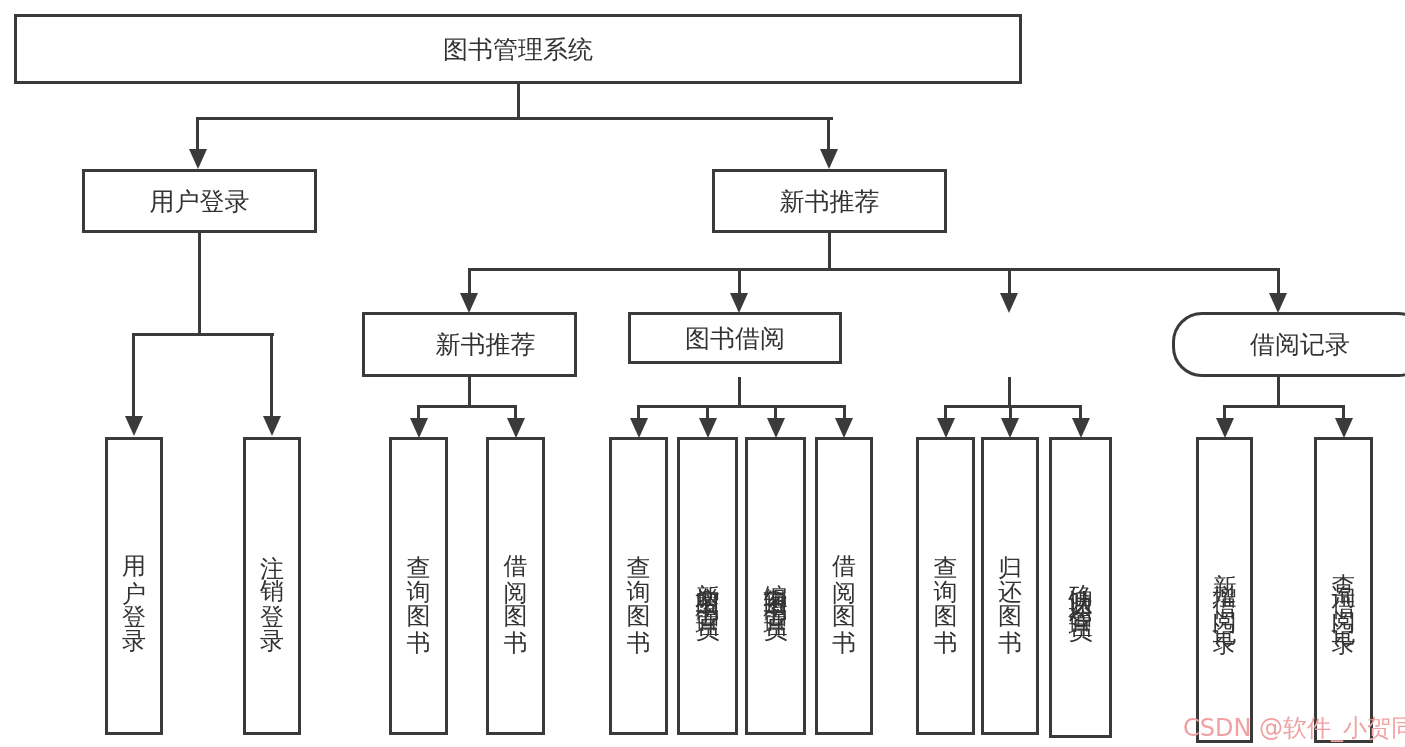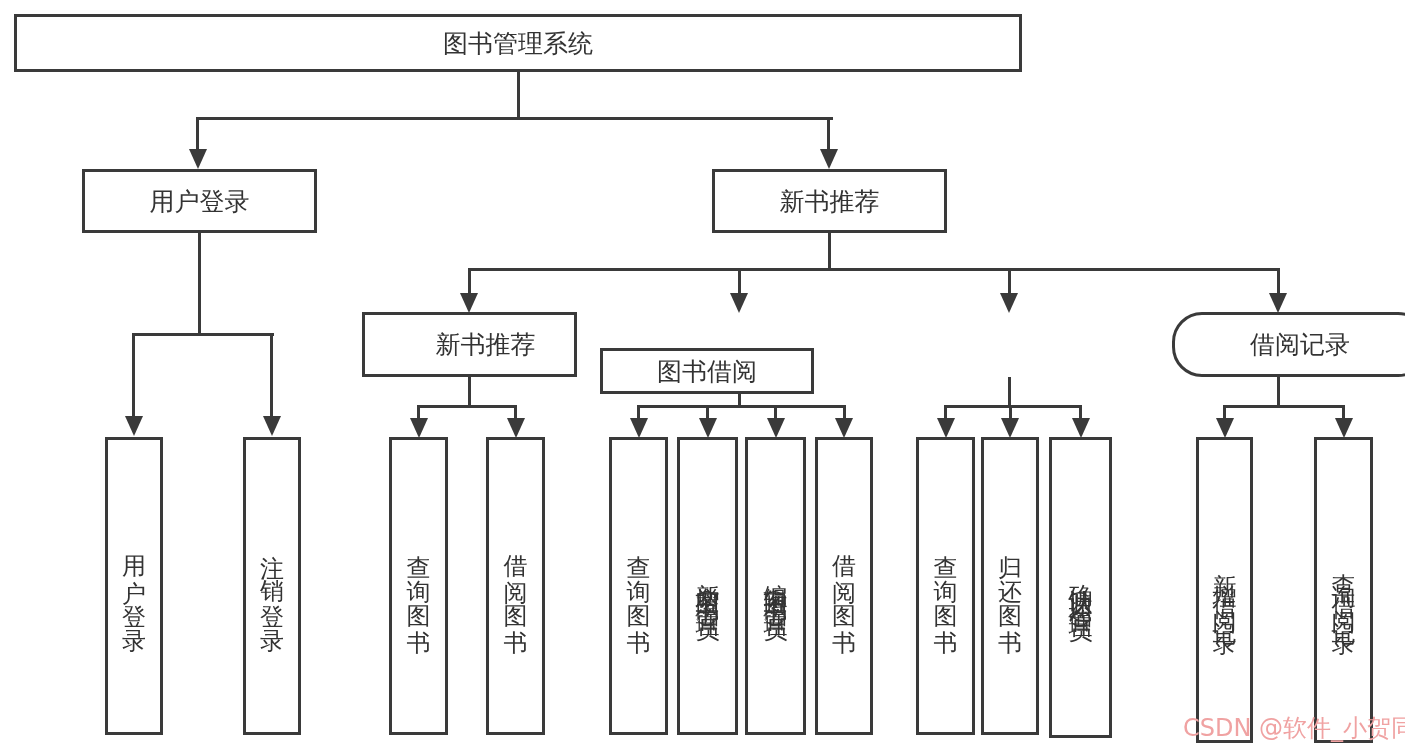--- a/index.html
+++ b/index.html
@@ -93,35 +93,35 @@
   <div class="vline" style="left:1079px;top:405px;height:14px;"></div>
   <div class="arrow" style="left:1072px;top:418px;"></div>
 
   <div class="vline" style="left:1277px;top:377px;height:30px;"></div>
   <div class="hline" style="left:1223px;top:405px;width:122px;"></div>
   <div class="vline" style="left:1223px;top:405px;height:14px;"></div>
   <div class="arrow" style="left:1216px;top:418px;"></div>
   <div class="vline" style="left:1342px;top:405px;height:14px;"></div>
   <div class="arrow" style="left:1335px;top:418px;"></div>
 
-  <div class="box h" style="left:14px;top:14px;width:1008px;height:58px;">
+  <div class="box h" style="left:14px;top:14px;width:1008px;height:70px;">
     <span class="label">图书管理系统</span>
   </div>
 
   <div class="box h" style="left:82px;top:169px;width:235px;height:64px;">
     <span class="label">用户登录</span>
   </div>
   <div class="box h" style="left:712px;top:169px;width:235px;height:64px;">
     <span class="label">新书推荐</span>
   </div>
 
   <div class="box h" style="left:362px;top:312px;width:215px;height:65px;padding-left:32px;">
     <span class="label">新书推荐</span>
   </div>
-  <div class="box h" style="left:600px;top:312px;width:214px;height:46px;margin-top:36px;">
+  <div class="box h" style="left:628px;top:312px;width:214px;height:52px;">
     <span class="label">图书借阅</span>
   </div>
   <div class="box h" style="left:1172px;top:312px;width:256px;height:65px;border-radius:30px;">
     <span class="label">借阅记录</span>
   </div>
 
   <div class="box v" style="left:105px;top:437px;width:58px;height:298px;">
     <span class="vtext" style="letter-spacing: 25px;">用户登录</span>
   </div>
   <div class="box v" style="left:243px;top:437px;width:58px;height:298px;">

